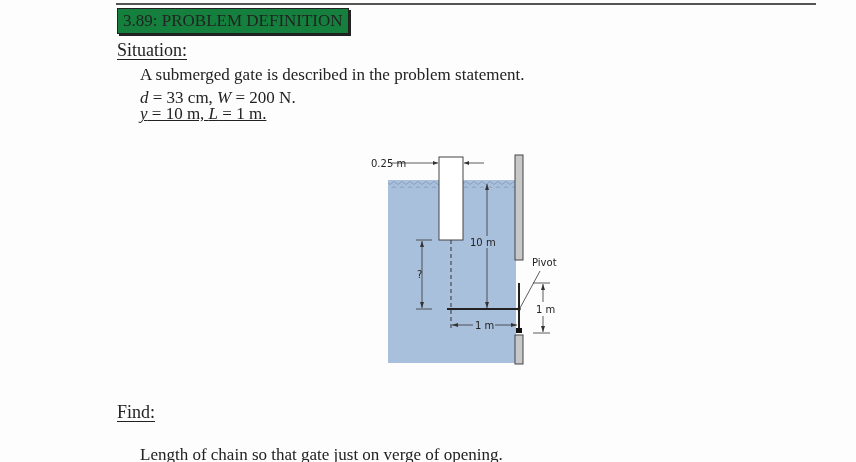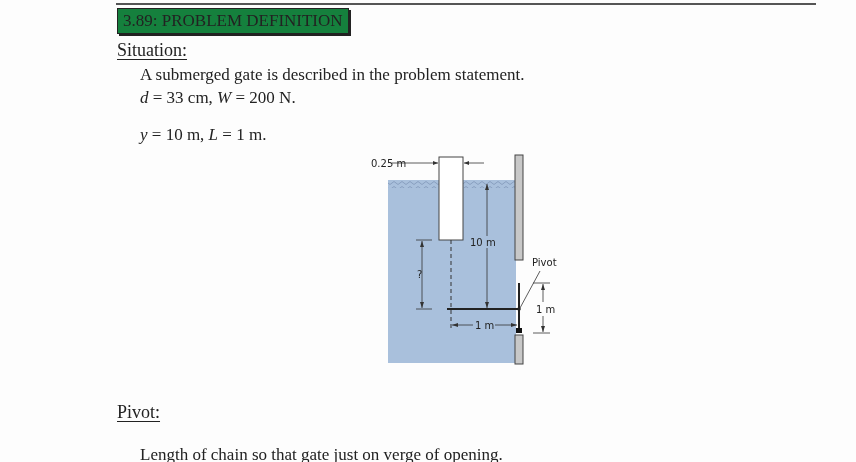--- a/index.html
+++ b/index.html
@@ -20,21 +20,21 @@
 <body>
 
 <div class="topline"></div>
 <div class="titlebox">3.89: PROBLEM DEFINITION</div>
 
 <div class="heading" style="top:40px;">Situation:</div>
 <div class="line" style="top:65px;">A submerged gate is described in the problem statement.</div>
 <div class="line math" style="top:88px;">
   <i>d</i><span> = 33 cm, </span><i>W</i><span> = 200 N.</span>
 </div>
-<div class="line math" style="top:125px;">
+<div class="line math" style="top:104px;text-decoration:underline;">
   <i>y</i><span> = 10 m, </span><i>L</i><span> = 1 m.</span>
 </div>
 
 <svg width="856" height="462">
   <defs>
     <pattern id="waves" x="0" y="0" width="8" height="5" patternUnits="userSpaceOnUse">
       <path d="M0 3 Q2 0 4 3 T8 3" stroke="#7f96b8" stroke-width="0.8" fill="none"></path>
     </pattern>
   </defs>
 
@@ -85,14 +85,14 @@
 
   <line x1="533" y1="283" x2="550" y2="283" stroke="#333" stroke-width="0.8"></line>
   <line x1="533" y1="333" x2="550" y2="333" stroke="#333" stroke-width="0.8"></line>
   <line x1="543" y1="284" x2="543" y2="302" stroke="#333" stroke-width="0.8"></line>
   <line x1="543" y1="316" x2="543" y2="332" stroke="#333" stroke-width="0.8"></line>
   <polygon points="543,284 541,290 545,290" fill="#333"></polygon>
   <polygon points="543,332 541,326 545,326" fill="#333"></polygon>
   <text class="lbl" x="536" y="313">1 m</text>
 </svg>
 
-<div class="heading" style="top:402px;">Pivot:</div>
+<div class="heading" style="top:402px;">Find:</div>
 <div class="line" style="top:445px;">Length of chain so that gate just on verge of opening.</div>
 
 </body></html>

